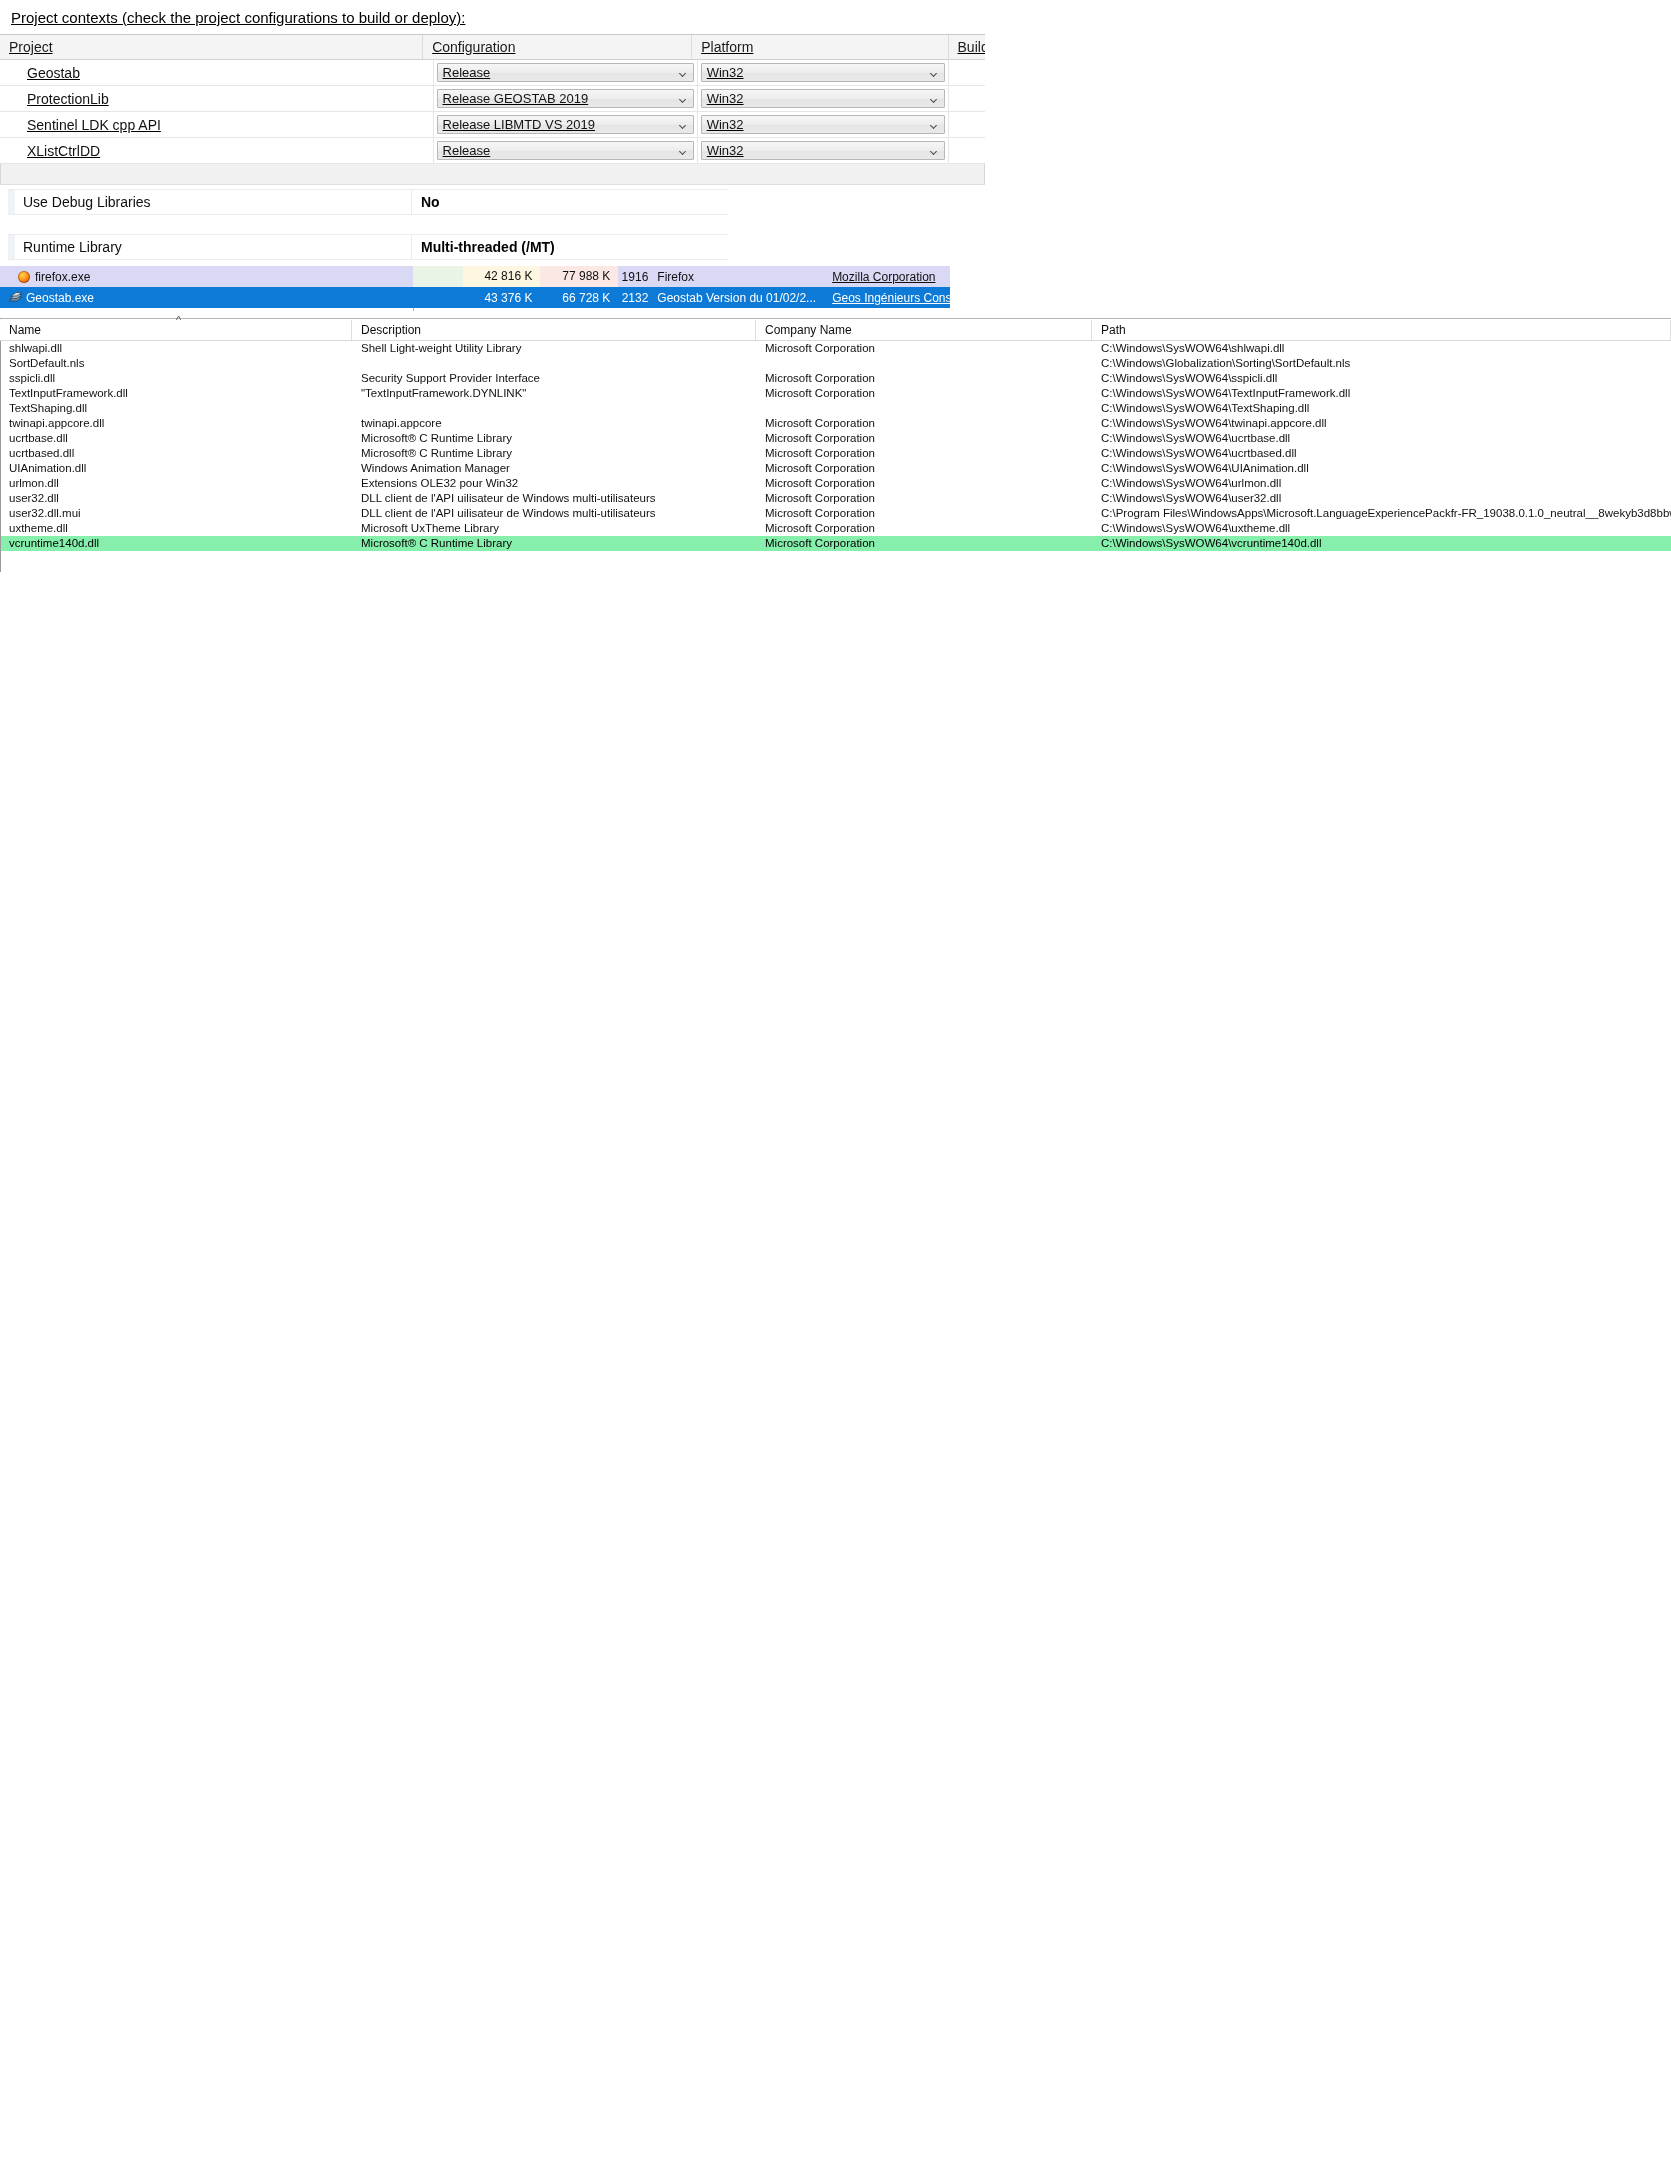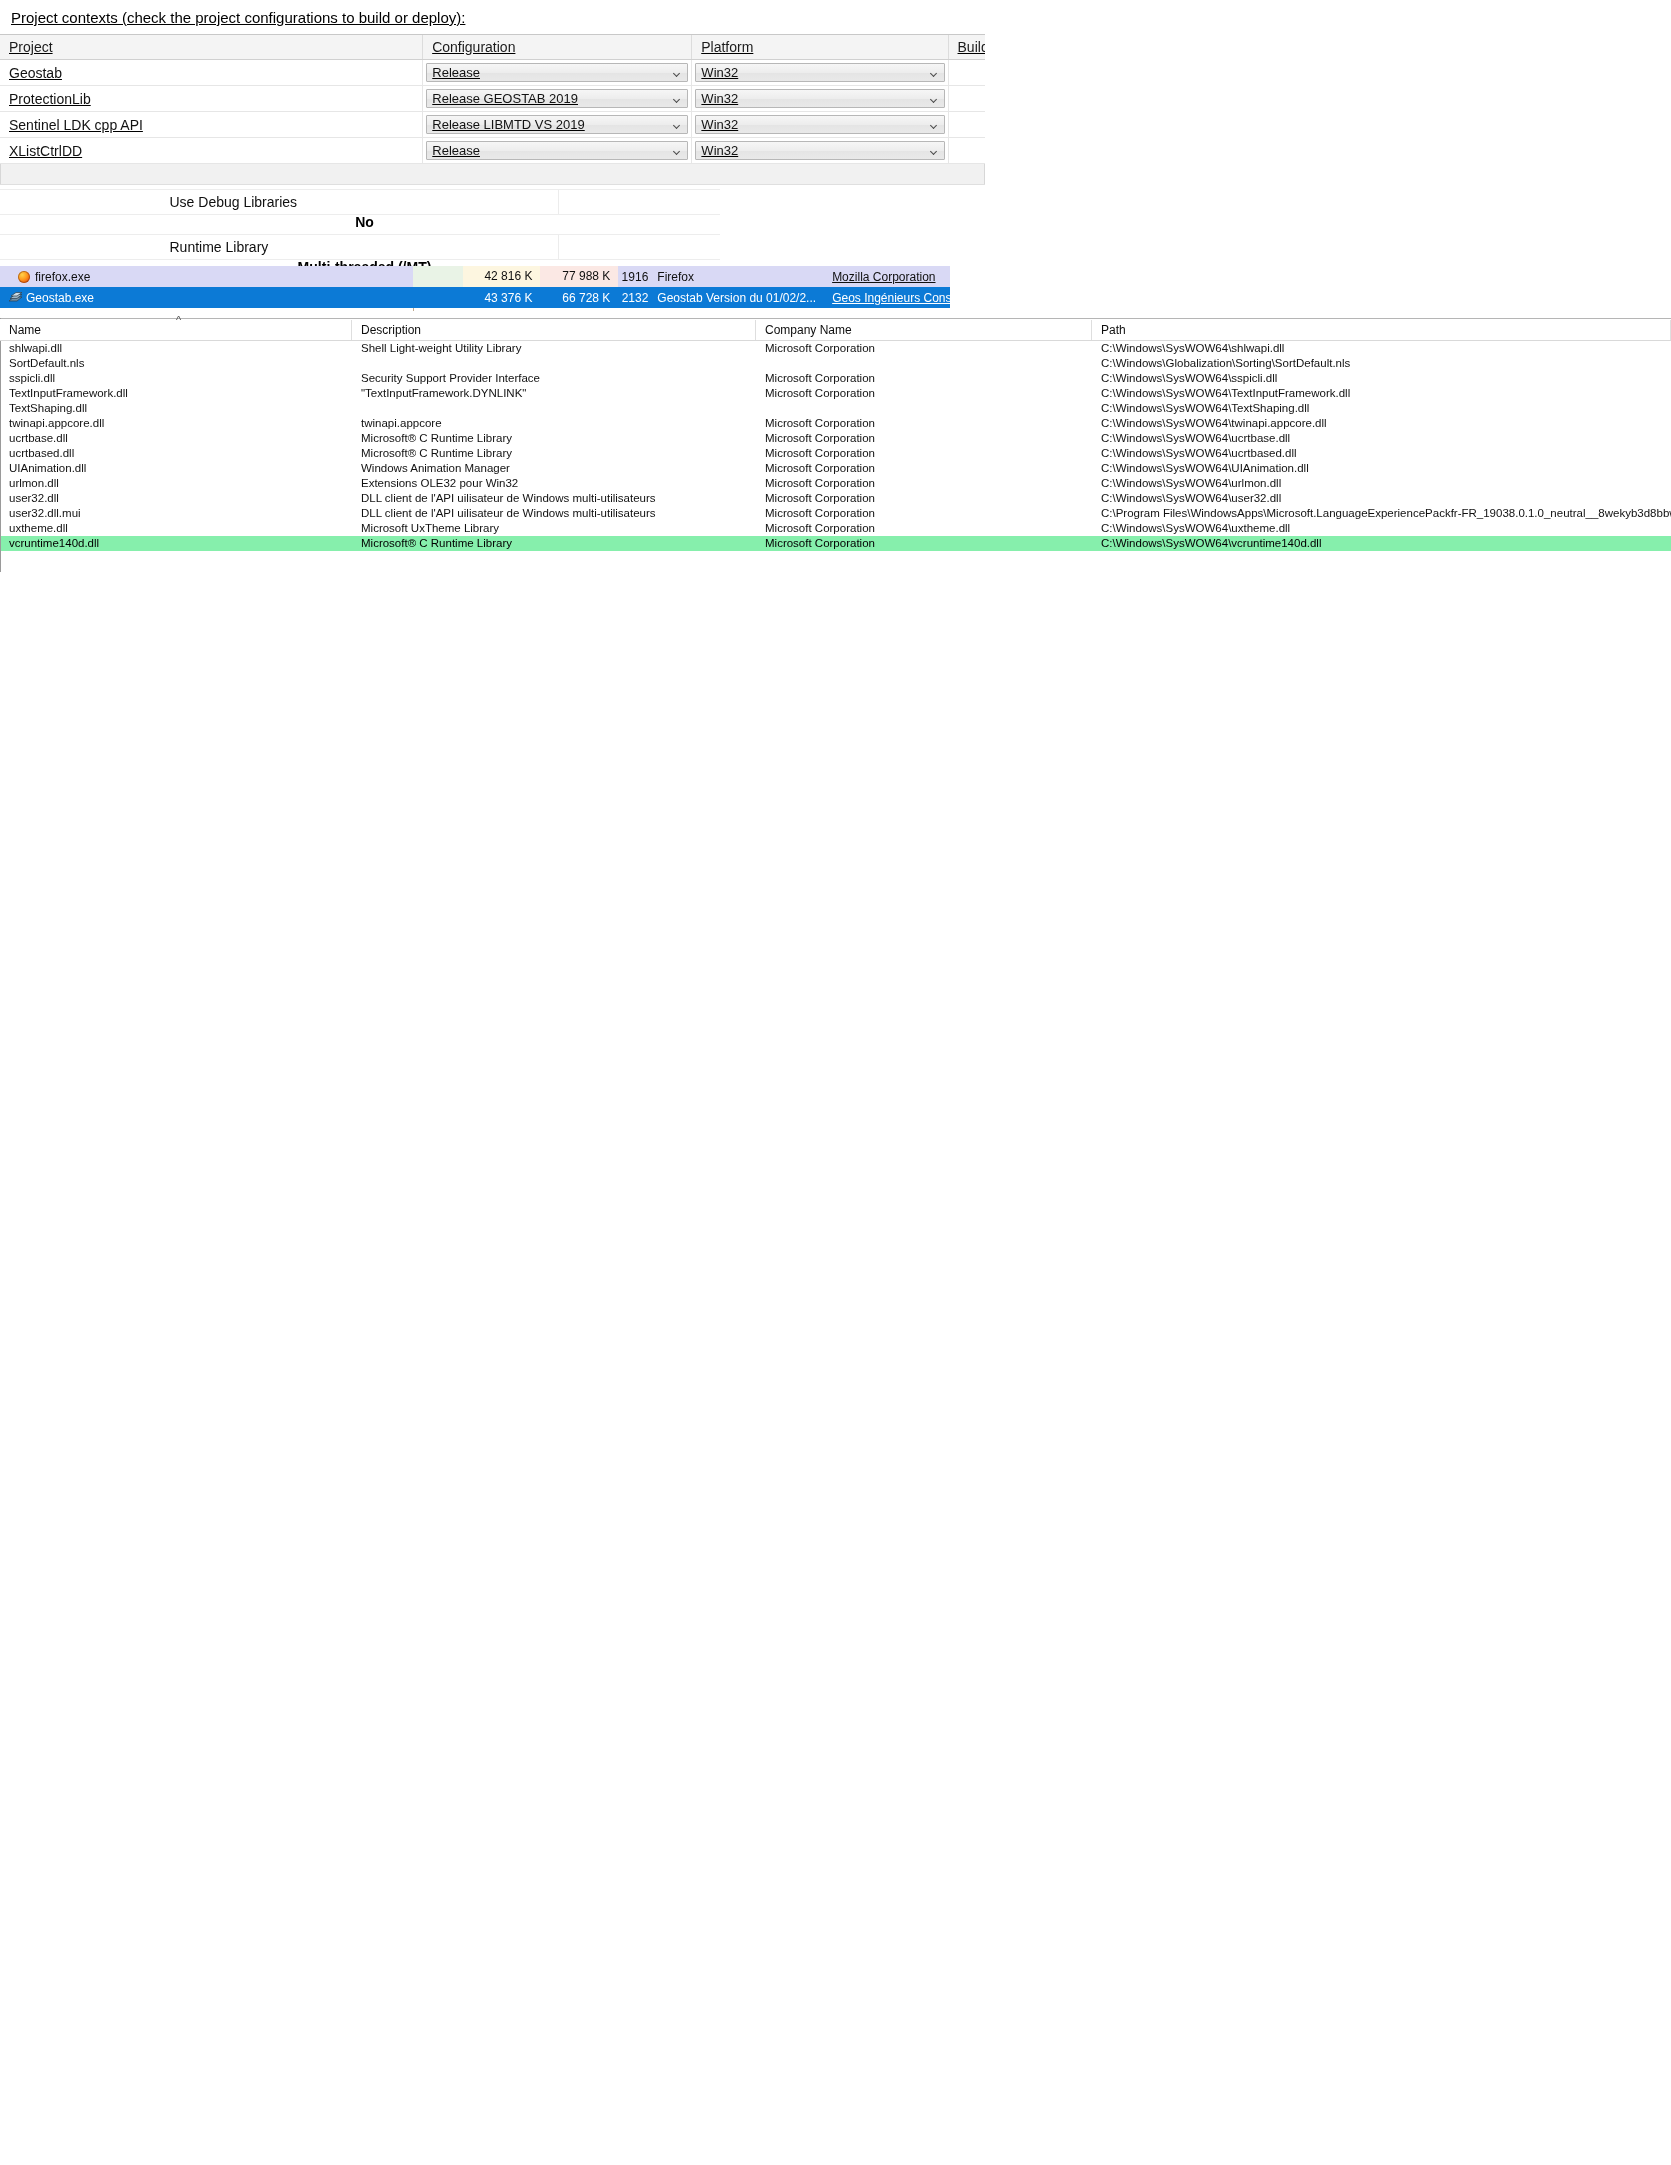--- a/index.html
+++ b/index.html
@@ -68,20 +68,21 @@
   .pc-c-config  { width: 274px; }
   .pc-c-plat    { width: 261px; }
   .pc-c-build   { width: 37px; border-right: none !important; }
 
   .pc-row .pc-c-project {
     padding-left: 9px;
     font-size: 14px;
     color: #111;
     border-right: 1px solid #e6e6e6;
     white-space: nowrap;
+    margin-left: 18px;
   }
   .pc-row .pc-c-config,
   .pc-row .pc-c-plat {
     border-right: 1px solid #e6e6e6;
     padding: 0 3px;
   }
   .pc-row .pc-c-build {
     border-right: none;
   }
 
@@ -121,29 +122,28 @@
   .pc-filler {
     height: 20px;
     background: #f1f1f1;
     border-left: 1px solid #d7d7d7;
     border-right: 1px solid #d7d7d7;
   }
 
   
   .prop-row {
     position: absolute;
-    left: 0;
+    left: 8px;
     width: 720px;
     height: 24px;
     border-top: 1px solid #ededed;
     border-bottom: 1px solid #ededed;
     display: flex;
     align-items: center;
     background: #fff;
-    flex-direction: column;
   }
   .prop-row .bar {
     width: 7px;
     height: 24px;
     background: #eff3f8;
   }
   .prop-row .pname {
     width: 397px;
     font-size: 14px;
     color: #0f0f0f;

